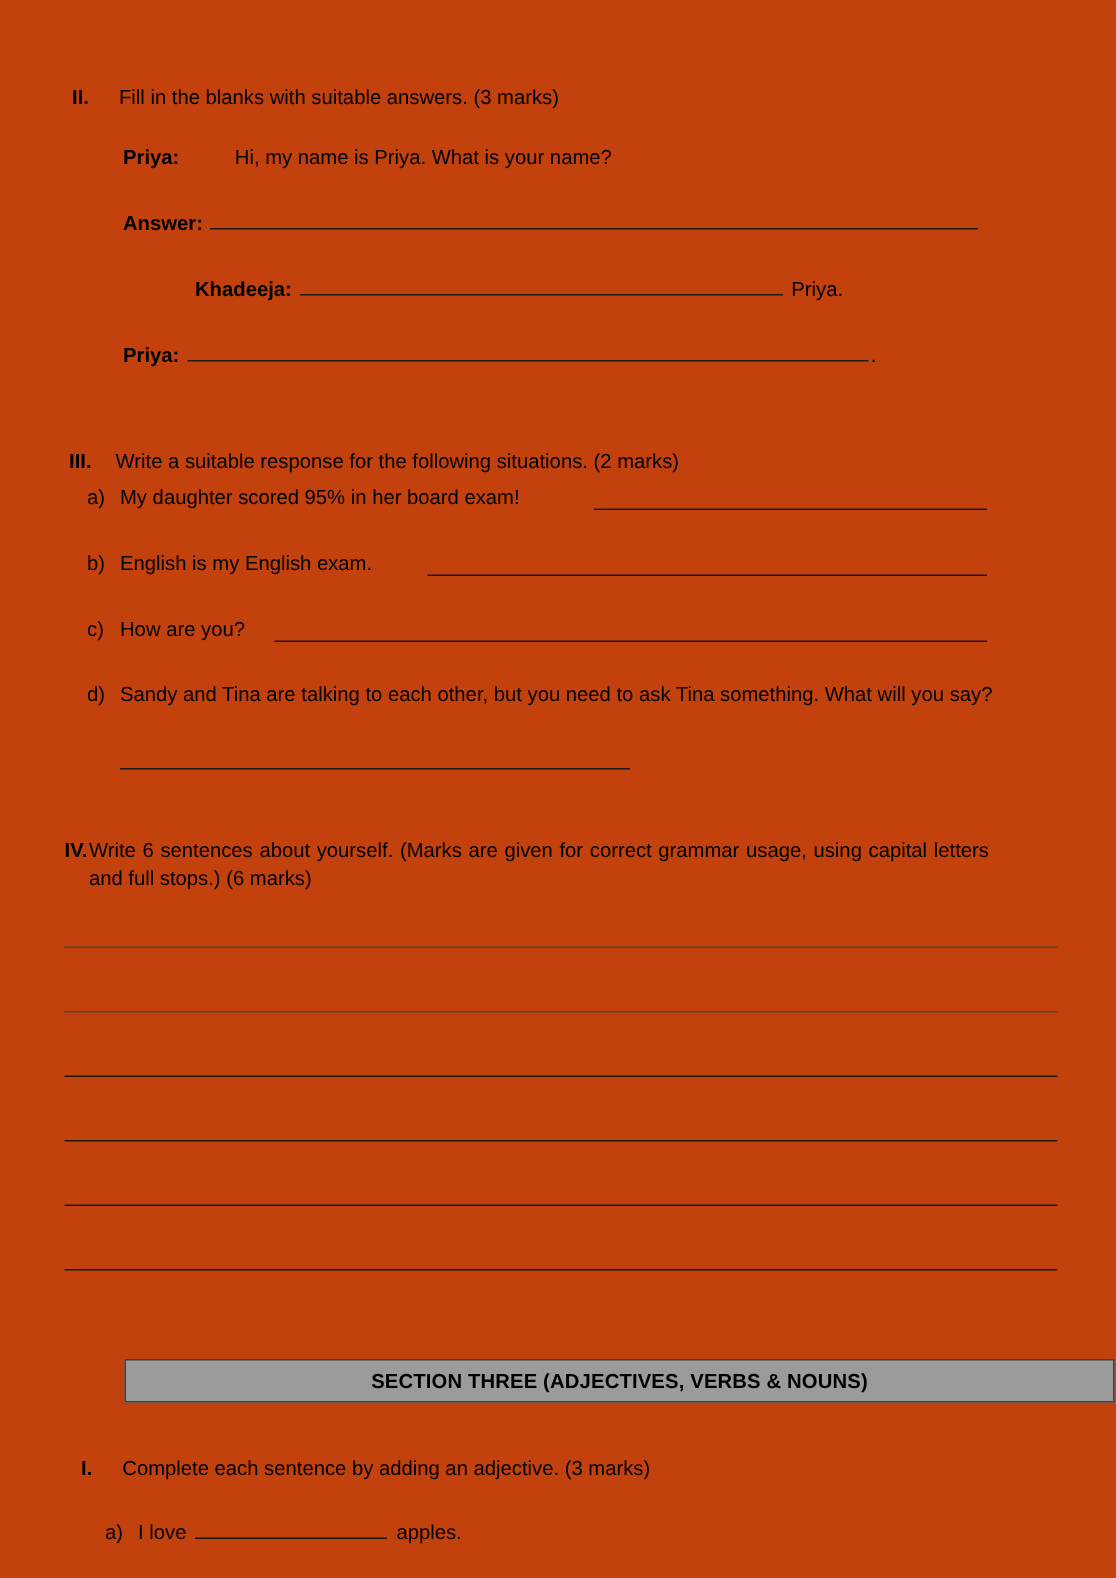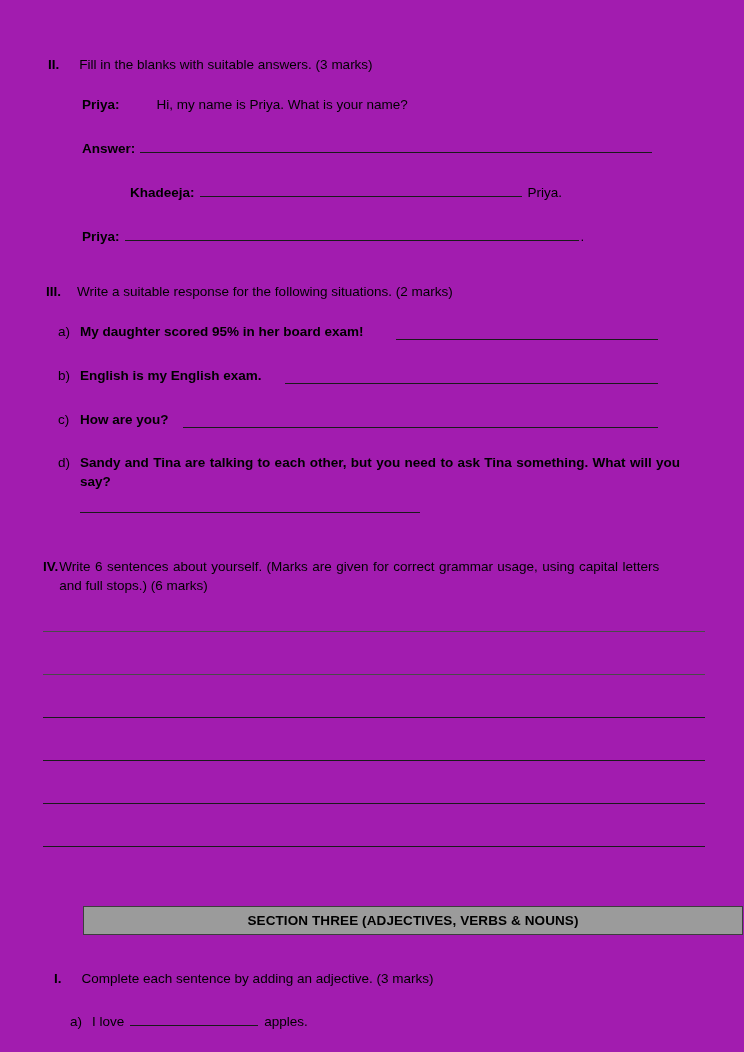--- a/index.html
+++ b/index.html
@@ -12,21 +12,21 @@
     height: 1052px;
     position: relative;
     font-family: "Liberation Sans", sans-serif;
     color: #000000;
     overflow: hidden;
   }
 
   .page {
     position: absolute;
     inset: 0;
-    background: #a21caf;
+    background: #c2410c;
   }
 
   
   .q-block {
     position: absolute;
     display: flex;
     align-items: flex-start;
   }
   .q-marker {
     flex: 0 0 auto;
@@ -82,21 +82,21 @@
     align-items: flex-start;
     font-size: 13.5px;
     line-height: 19px;
   }
   .item .letter {
     flex: 0 0 auto;
     width: 22px;
     font-weight: normal;
   }
   .item .body {
-    font-weight: bold;
+    font-weight: normal;
     white-space: nowrap;
   }
   .item .body.wrapped {
     white-space: normal;
     text-align: justify;
     text-align-last: left;
   }
   .item .body.plain {
     font-weight: normal;
   }
@@ -151,21 +151,21 @@
     <span class="blank" style="width:322px;"></span>
     <span class="tail">Priya.</span>
   </div>
 
   <div class="dlg" style="top:227px;">
     <span class="who">Priya:</span>
     <span class="blank" style="width:454px;"></span>
     <span class="tail" style="margin-left:2px;">.</span>
   </div>
 
-  <div class="q-block" style="left:46px; top:282px; width:650px;">
+  <div class="q-block" style="left:46px; top:298px; width:650px;">
     <span class="q-marker">III.</span>
     <span class="q-text" style="margin-left:16px;">Write a suitable response for the following situations. (2 marks)</span>
   </div>
 
   <div class="item" style="left:58px; top:322px;">
     <span class="letter">a)</span>
     <span class="body">My daughter scored 95% in her board exam!</span>
   </div>
   <div class="rule" style="left:396px; top:339px; width:262px;"></div>
 

